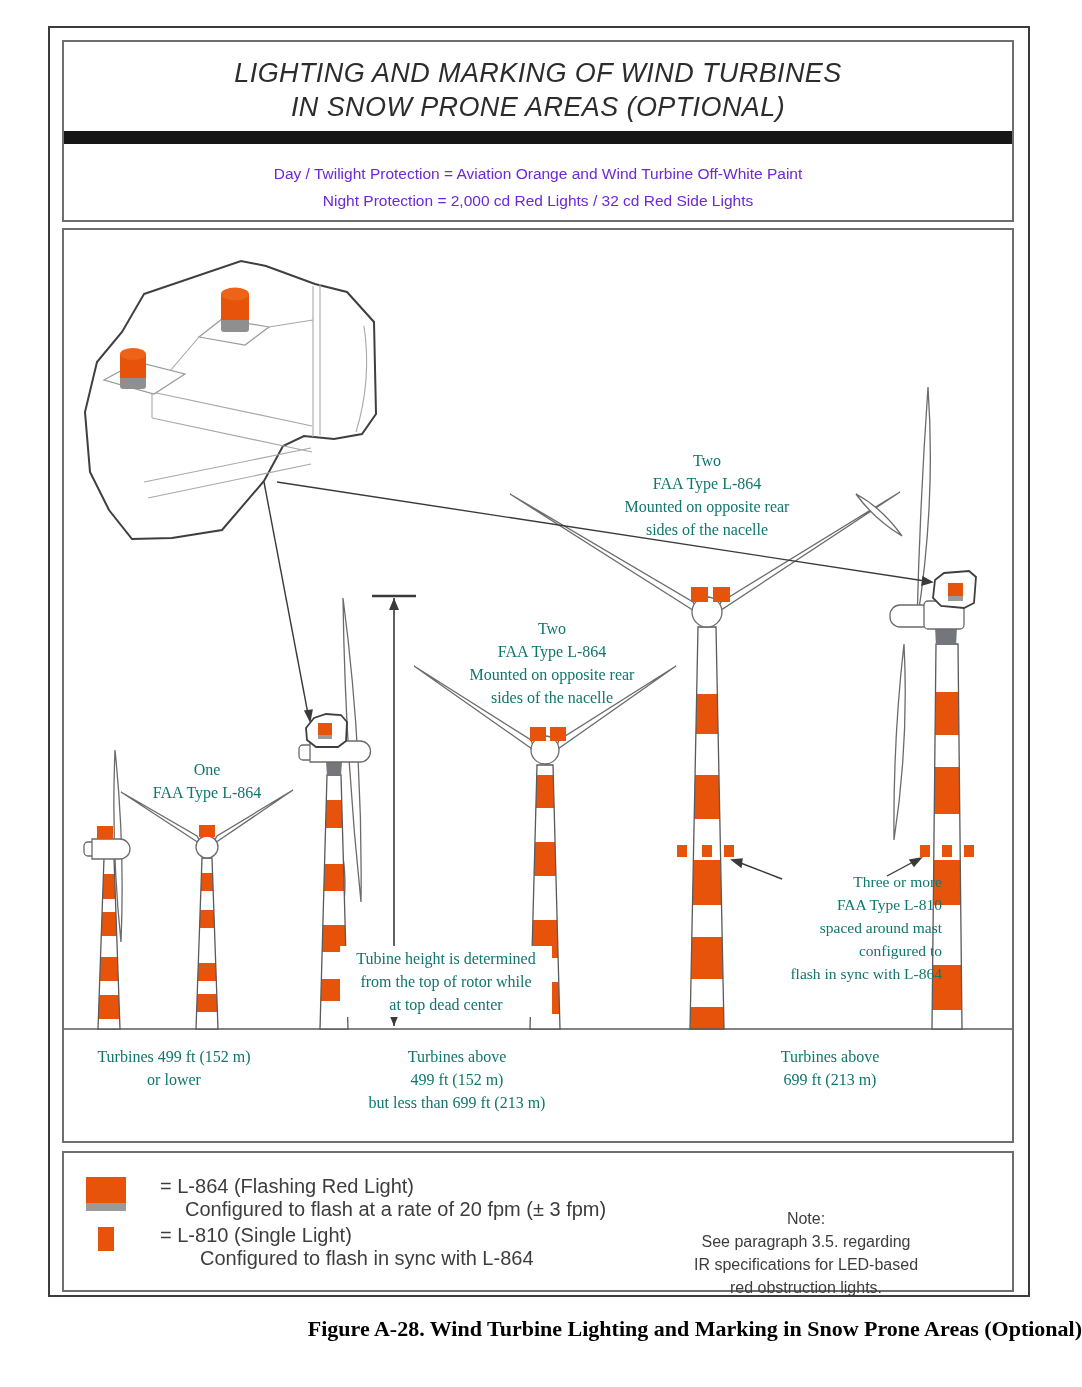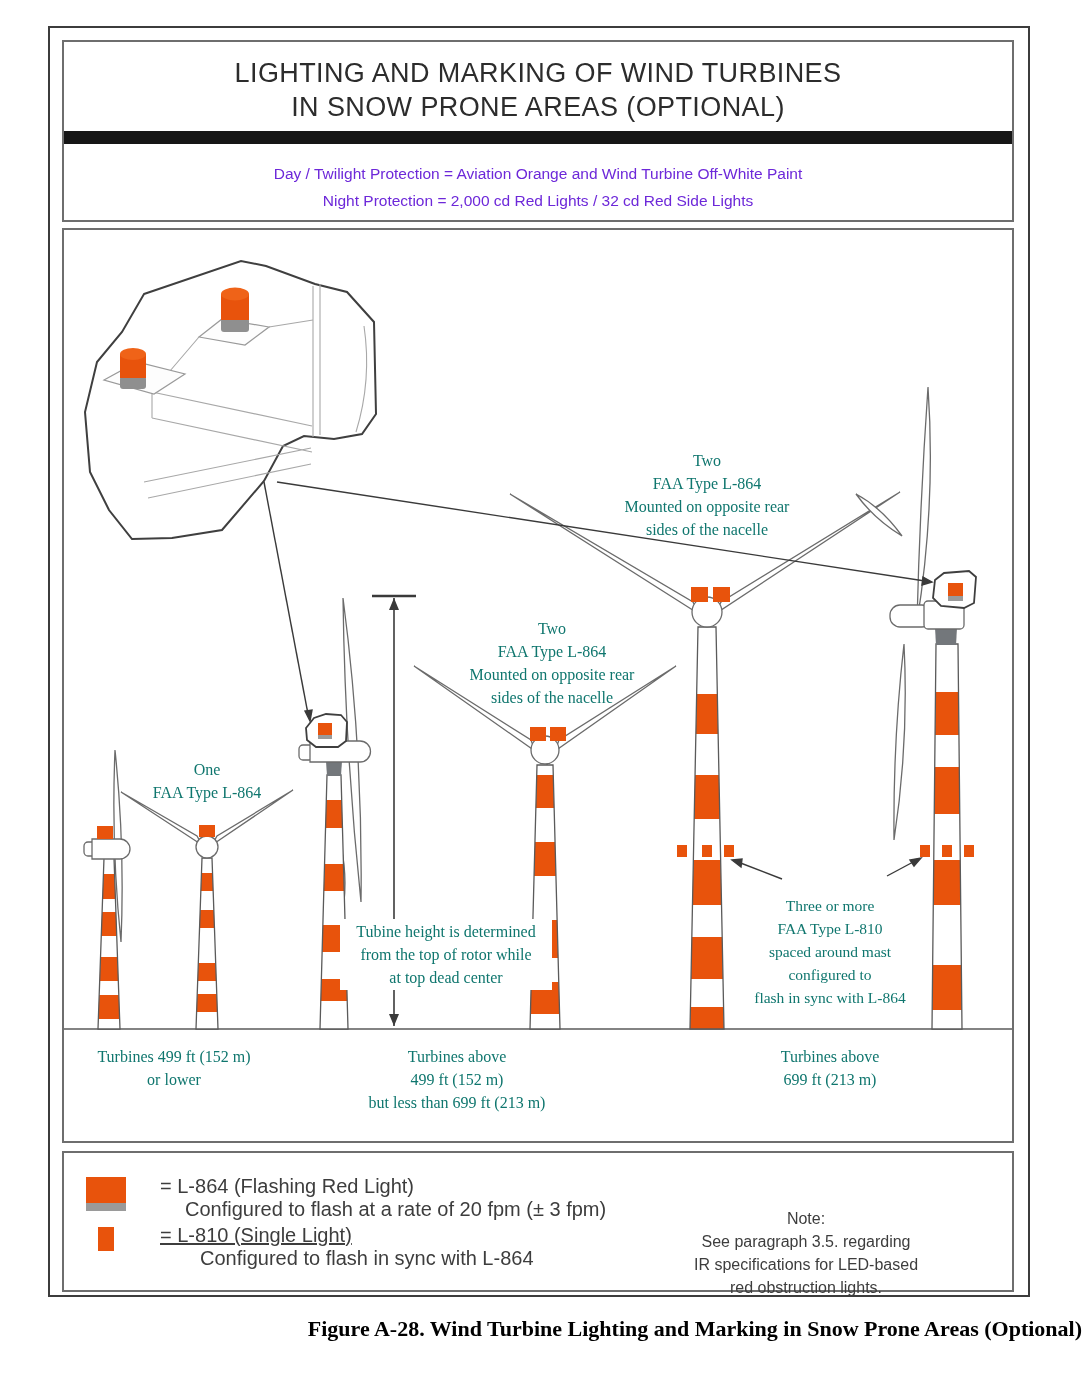--- a/index.html
+++ b/index.html
@@ -3,26 +3,26 @@
 <meta charset="utf-8">
 <style>
   html,body{margin:0;padding:0;background:#ffffff;}
   body{width:1082px;height:1387px;position:relative;font-family:"Liberation Sans",sans-serif;color:#3d3d3d;}
   .box{position:absolute;background:#fff;border:2px solid #6e6e6e;box-sizing:border-box;}
   #figure-border{left:48px;top:26px;width:982px;height:1271px;border:2px solid #3c3c3c;background:transparent;}
   #title-box{left:62px;top:40px;width:952px;height:182px;}
   #diagram-box{left:62px;top:228px;width:952px;height:915px;}
   #legend-box{left:62px;top:1151px;width:952px;height:141px;}
   .abs{position:absolute;}
-  #title-text{left:0;top:14px;width:100%;text-align:center;font-size:27px;line-height:34px;letter-spacing:.4px;color:#2c2c2c;}
+  #title-text{left:0;top:14px;width:100%;text-align:center;font-size:27px;line-height:34px;letter-spacing:.4px;color:#2c2c2c;font-style:italic;}
   #title-bar{left:0;top:89px;width:100%;height:13px;background:#161616;}
   #subtitle-text{left:0;top:118px;width:100%;text-align:center;font-size:15.5px;line-height:27px;color:#6d28d9;}
   .dlabel{position:absolute;text-align:center;font-size:16px;line-height:23px;color:#0f766e;font-family:Liberation Serif, serif;}
   .dlabel div{white-space:nowrap;}
-  #height-note{background:#ffffff;padding:1px 0;}
+  #height-note{background:#ffffff;padding:1px 0;margin-top:27px;}
   #l810-note{font-size:15.5px;}
   #diagram-svg{position:absolute;left:0;top:0;}
   .legend-text{position:absolute;font-size:20px;line-height:23px;white-space:nowrap;color:#3d3d3d;}
   #legend-sym-l864{position:absolute;left:22px;top:24px;width:40px;height:34px;}
   #legend-sym-l864 .top{width:40px;height:26px;background:#E8530C;}
   #legend-sym-l864 .base{width:40px;height:8px;background:#9a9a9a;}
   #legend-sym-l810{position:absolute;left:34px;top:74px;width:16px;height:24px;background:#E8530C;}
   #legend-note{position:absolute;left:566px;top:20px;width:352px;text-align:center;font-size:16px;line-height:23px;color:#3d3d3d;margin-top:34px;}
   #caption{position:absolute;left:0;top:1316px;width:100%;text-align:right;font-family:"Liberation Serif",serif;font-weight:bold;font-size:22px;color:#000;}
 </style>
@@ -243,21 +243,21 @@
     <div>Mounted on opposite rear</div>
     <div>sides of the nacelle</div>
   </div>
 
   <div id="height-note" class="dlabel" style="left:276px;top:689px;width:212px;">
     <div>Tubine height is determined</div>
     <div>from the top of rotor while</div>
     <div>at top dead center</div>
   </div>
 
-  <div id="l810-note" class="dlabel" style="left:654px;top:664px;width:224px;">
+  <div id="l810-note" class="dlabel" style="left:654px;top:640px;width:224px;text-align:right;">
     <div>Three or more</div>
     <div>FAA Type L-810</div>
     <div>spaced around mast</div>
     <div>configured to</div>
     <div>flash in sync with L-864</div>
   </div>
 
   <div class="dlabel" style="left:5px;top:815px;width:210px;">
     <div>Turbines 499 ft (152 m)</div>
     <div>or lower</div>
@@ -275,21 +275,21 @@
 
 <div id="legend-box" class="box">
   <div id="legend-sym-l864">
     <div class="top"></div>
     <div class="base"></div>
   </div>
   <div class="legend-text" style="left:96px;top:22px;">= L-864 (Flashing Red Light)</div>
   <div class="legend-text" style="left:121px;top:45px;">Configured to flash at a rate of 20 fpm (± 3 fpm)</div>
 
   <div id="legend-sym-l810"></div>
-  <div class="legend-text" style="left:96px;top:71px;text-decoration:underline;">= L-810 (Single Light)</div>
+  <div class="legend-text" style="left:96px;top:71px;">= L-810 (Single Light)</div>
   <div class="legend-text" style="left:121px;top:94px;margin-left:15px;">Configured to flash in sync with L-864</div>
 
   <div id="legend-note">
     <div>Note:</div>
     <div>See paragraph 3.5. regarding</div>
     <div>IR specifications for LED-based</div>
     <div>red obstruction lights.</div>
   </div>
 </div>
 

